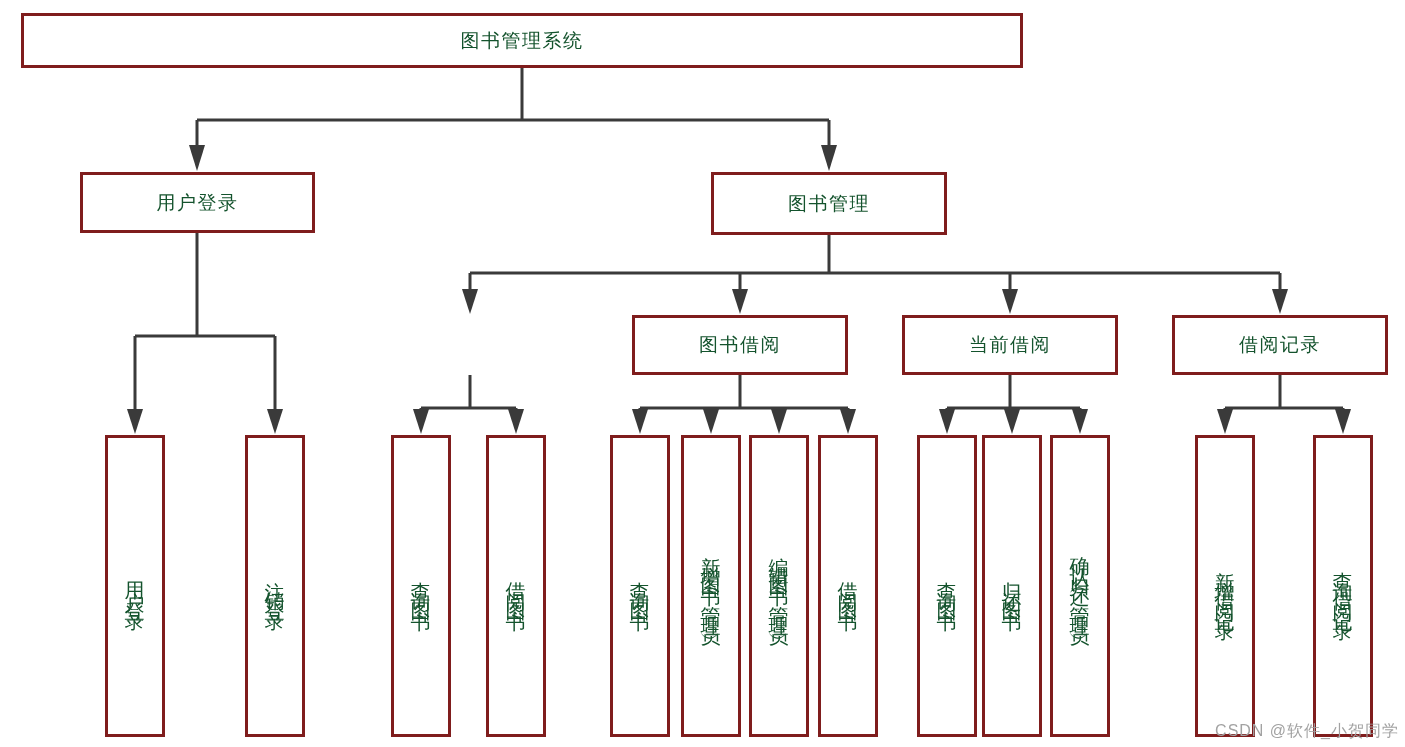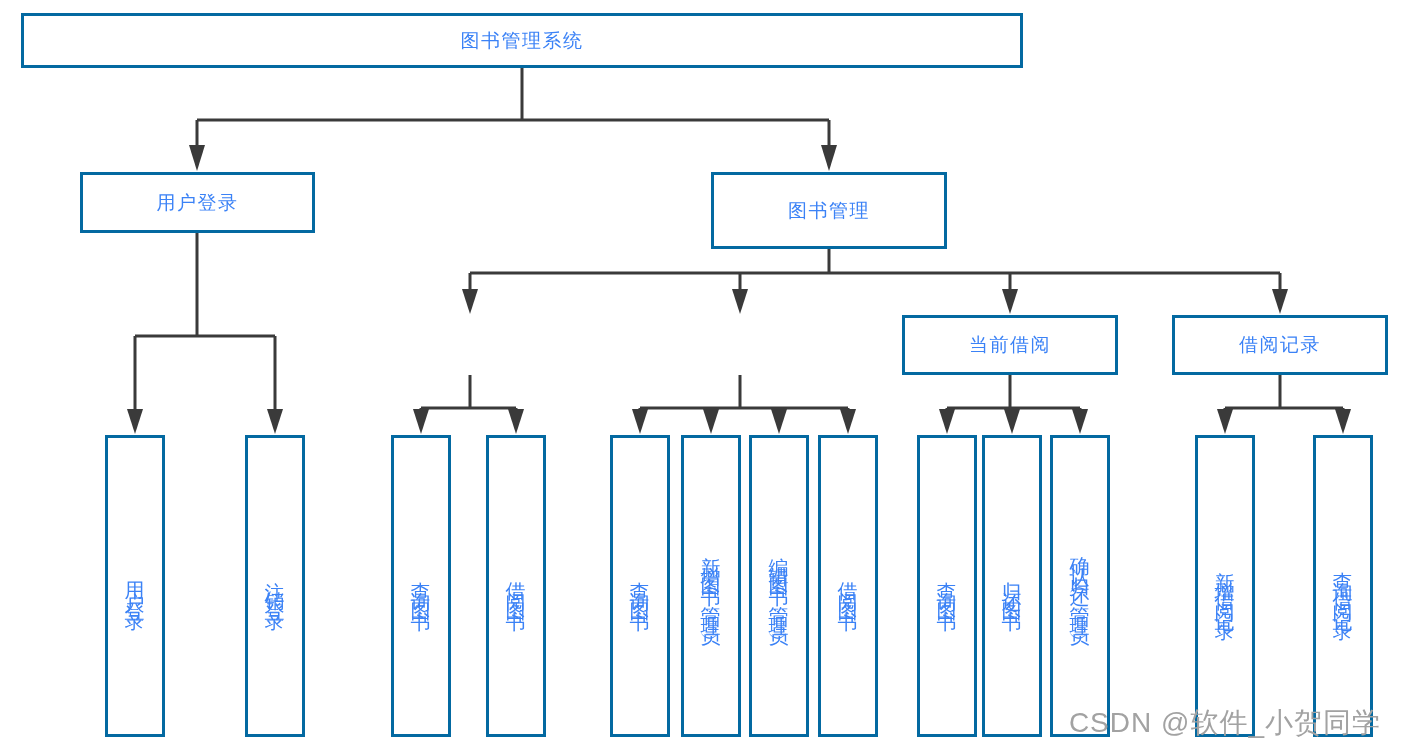--- a/index.html
+++ b/index.html
@@ -14,42 +14,42 @@
   }
   .wires {
     position: absolute;
     left: 0; top: 0;
     width: 1405px; height: 747px;
     z-index: 1;
   }
   .node {
     position: absolute;
     background: #ffffff;
-    border: 3px solid #0369a1;
+    border: 3px solid #7f1d1d;
     display: flex;
     align-items: center;
     justify-content: center;
     z-index: 2;
-    color: #3b82f6;
+    color: #14532d;
   }
   .hbox { font-size: 19px; letter-spacing: 1.5px; }
   .vbox { width: 60px; top: 435px; height: 302px; }
   .vbox span {
     writing-mode: vertical-rl;
     text-orientation: mixed;
     font-size: 20px;
     letter-spacing: 10px;
     line-height: 1;
     white-space: nowrap;
   }
   
   .n-root   { left: 21px;  top: 13px;  width: 1002px; height: 55px; }
   
   .n-login  { left: 80px;  top: 172px; width: 235px; height: 61px; }
-  .n-mgmt   { left: 711px; top: 172px; width: 236px; height: 77px; }
+  .n-mgmt   { left: 711px; top: 172px; width: 236px; height: 63px; }
   
   .n-rec    { left: 362px;  top: 315px; width: 216px; height: 60px; }
   .n-borrow { left: 632px;  top: 315px; width: 216px; height: 60px; }
   .n-cur    { left: 902px;  top: 315px; width: 216px; height: 60px; }
   .n-hist   { left: 1172px; top: 315px; width: 216px; height: 60px; }
   
   .l1  { left: 105px;  }
   .l2  { left: 245px;  }
   .l3  { left: 391px;  }
   .l4  { left: 486px;  }
@@ -57,23 +57,23 @@
   .l6  { left: 681px;  }
   .l7  { left: 749px;  }
   .l8  { left: 818px;  }
   .l9  { left: 917px;  }
   .l10 { left: 982px;  }
   .l11 { left: 1050px; }
   .l12 { left: 1195px; }
   .l13 { left: 1313px; }
   .watermark {
     position: absolute;
-    right: 24px;
+    right: 6px;
     bottom: 5px;
-    font-size: 28px;
+    font-size: 16px;
     color: #a2a2a2;
     letter-spacing: 1px;
     z-index: 5;
     white-space: nowrap;
   }
 </style>
 </head>
 <body>
 
 <div class="canvas">
@@ -125,20 +125,23 @@
     <span>图书管理系统</span>
   </div>
 
   <div class="node hbox n-login">
     <span>用户登录</span>
   </div>
   <div class="node hbox n-mgmt">
     <span>图书管理</span>
   </div>
 
+  <div class="node hbox n-borrow">
+    <span>图书借阅</span>
+  </div>
   <div class="node hbox n-hist">
     <span>借阅记录</span>
   </div>
   <div class="node hbox n-cur">
     <span>当前借阅</span>
   </div>
 
   <div class="node vbox l1">
     <span>用户登录</span>
   </div>

